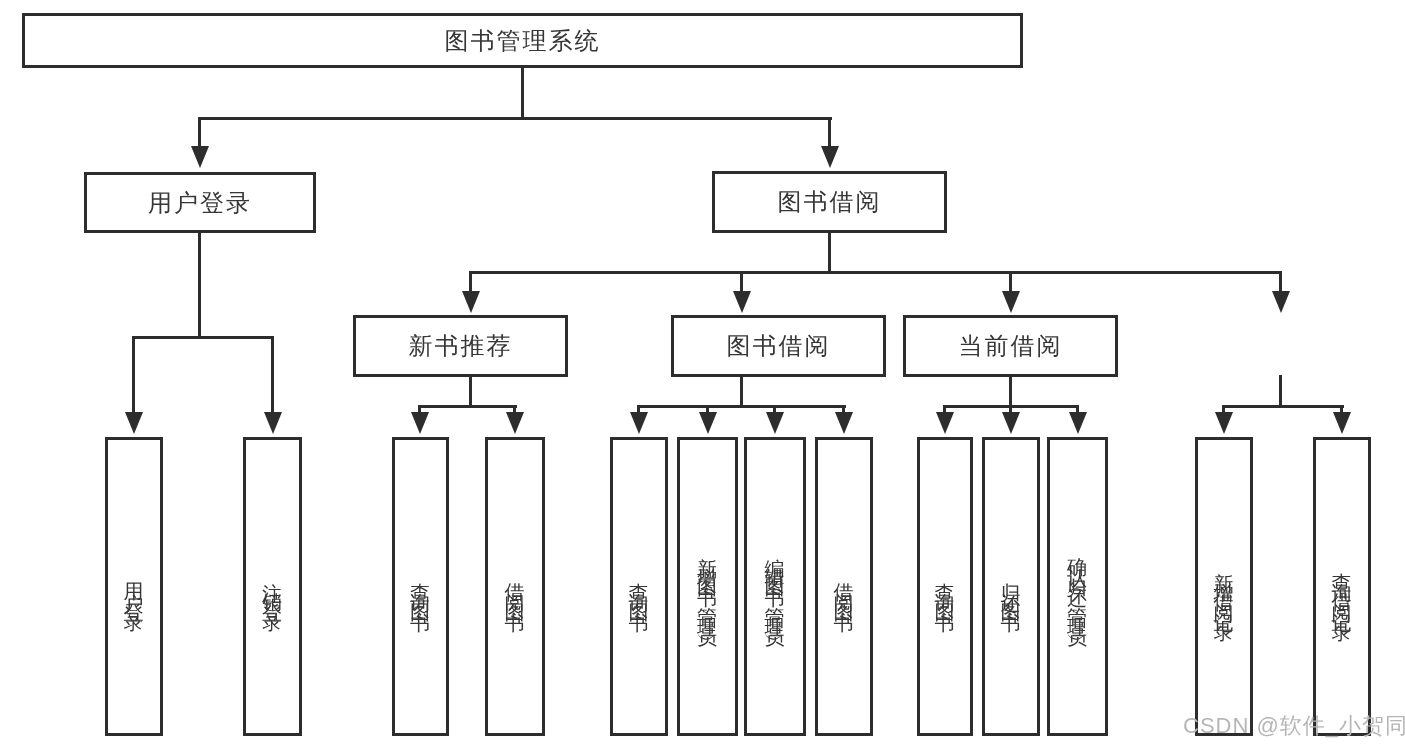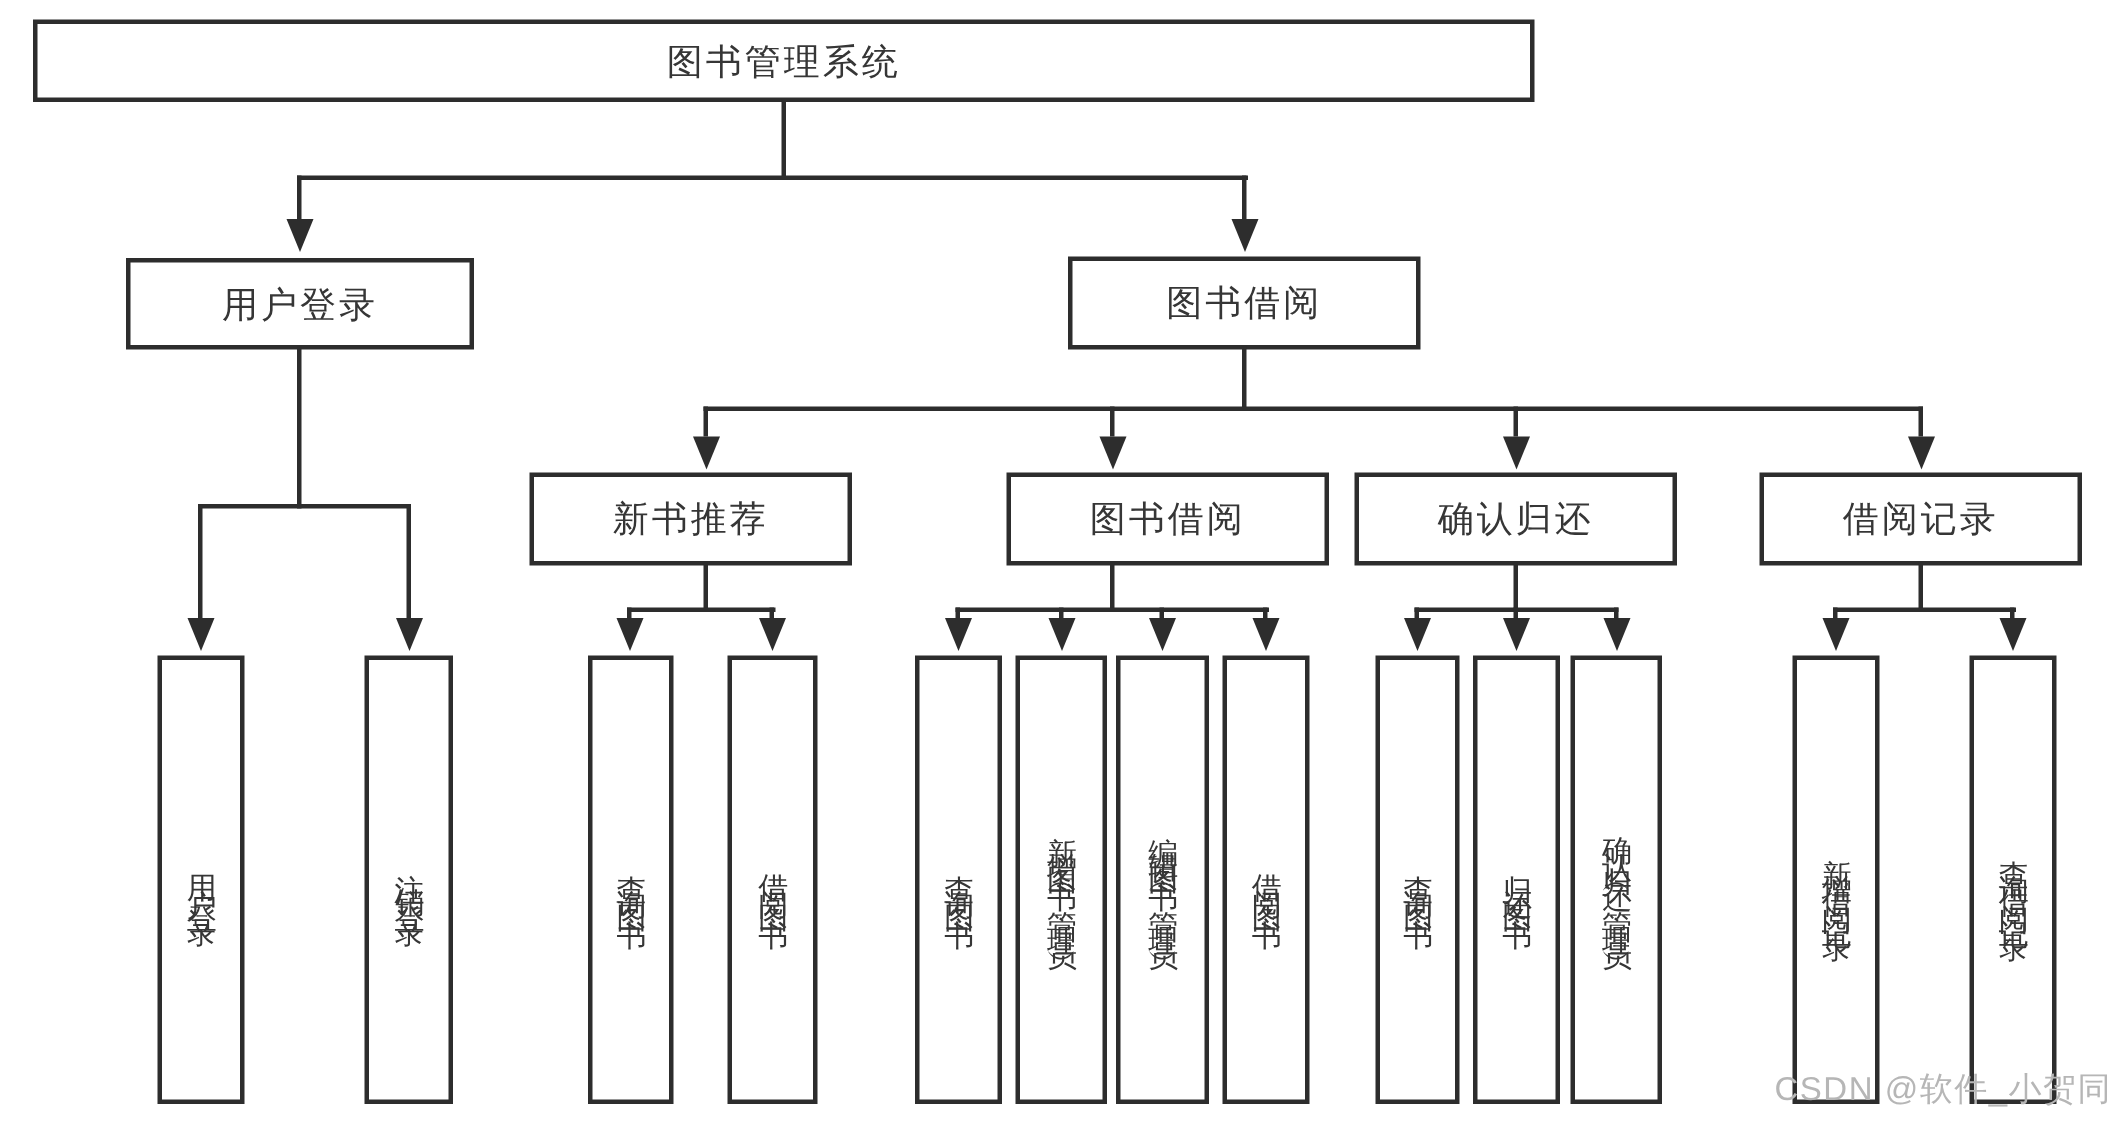--- a/index.html
+++ b/index.html
@@ -65,23 +65,22 @@
   <div class="box" style="left:22px;top:13px;width:1001px;height:55px;">图书管理系统</div>
 
   <div class="box" style="left:84px;top:172px;width:232px;height:61px;">用户登录</div>
 
   <div class="box" style="left:712px;top:171px;width:235px;height:62px;">图书借阅</div>
 
   <div class="box" style="left:353px;top:315px;width:215px;height:62px;">新书推荐</div>
 
   <div class="box" style="left:634px;top:315px;width:215px;height:62px;margin-left:37px;">图书借阅</div>
 
-  <div class="box" style="left:903px;top:315px;width:215px;height:62px;">确认归还</div>
+  <div class="box" style="left:903px;top:315px;width:215px;height:62px;">当前借阅</div>
 
-  <div class="box" style="left:1173px;top:315px;width:215px;height:62px;">借阅记录</div>
 
   <div class="box vbox" style="left:105px;top:437px;width:58px;height:299px;">用户登录</div>
 
   <div class="box vbox" style="left:243px;top:437px;width:59px;height:299px;">注销登录</div>
 
   <div class="box vbox" style="left:392px;top:437px;width:57px;height:299px;">查询图书</div>
 
   <div class="box vbox" style="left:485px;top:437px;width:60px;height:299px;">借阅图书</div>
 
   <div class="box vbox" style="left:610px;top:437px;width:58px;height:299px;">查询图书</div>

